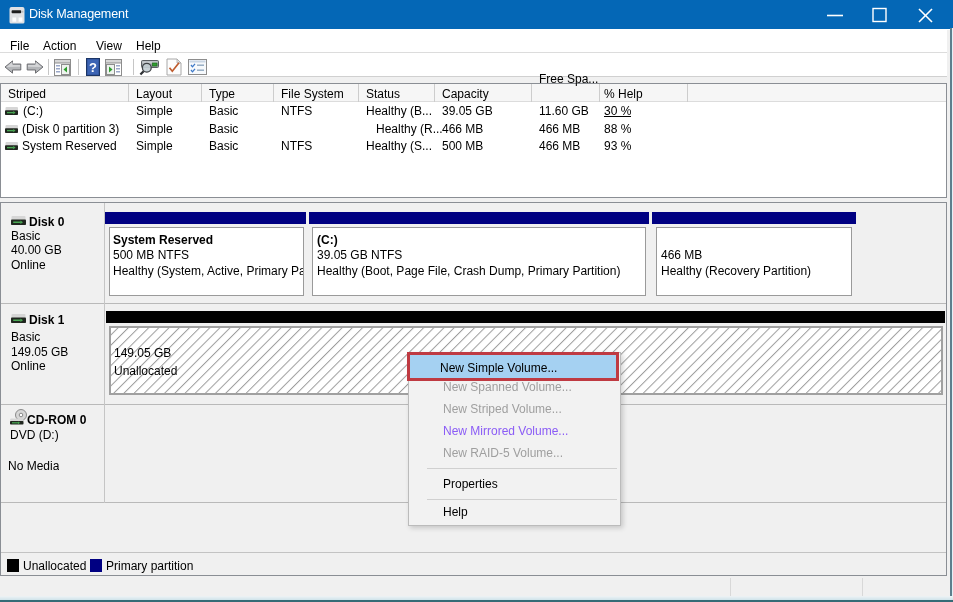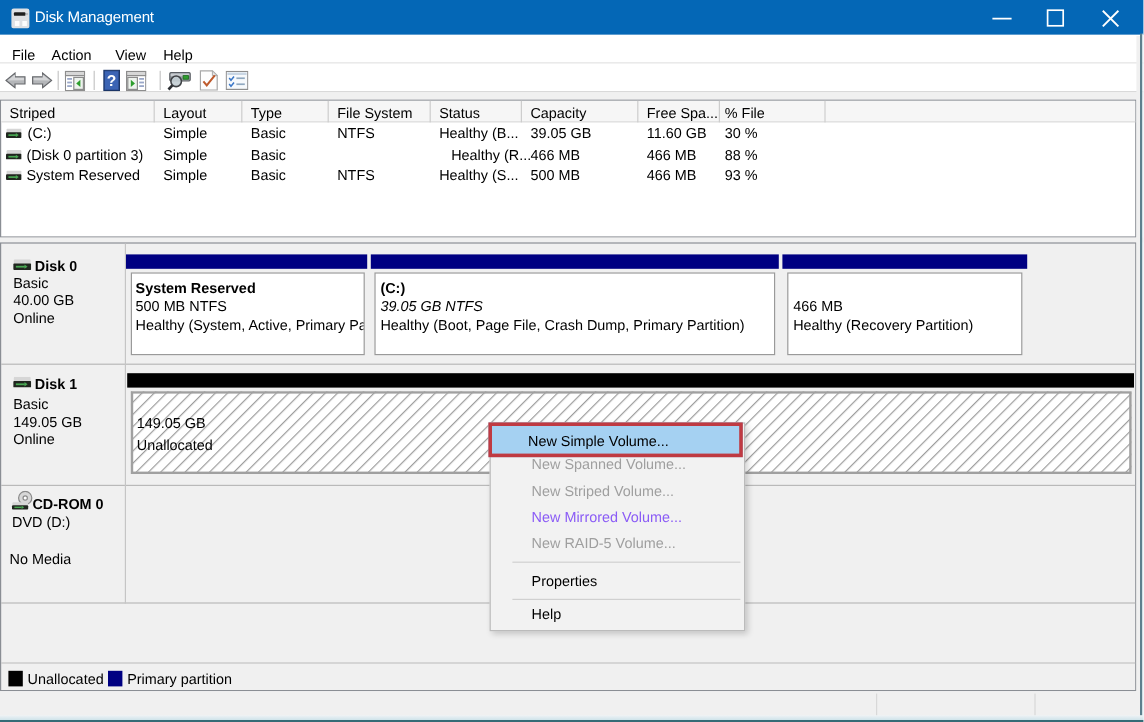--- a/index.html
+++ b/index.html
@@ -102,22 +102,22 @@
 
 <div class="abs" style="left:0;top:83px;width:947px;height:115px;background:#fff;border:1px solid #8a8e94;"></div>
 
 <div class="abs" style="left:1px;top:84px;width:945px;height:18px;background:#f6f6f6;border-bottom:1px solid #dcdcdc;"></div>
 <div class="abs nw" style="left:8px;top:87px;">Striped</div>
 <div class="abs nw" style="left:136px;top:87px;">Layout</div>
 <div class="abs nw" style="left:209px;top:87px;">Type</div>
 <div class="abs nw" style="left:281px;top:87px;">File System</div>
 <div class="abs nw" style="left:366px;top:87px;">Status</div>
 <div class="abs nw" style="left:442px;top:87px;">Capacity</div>
-<div class="abs nw" style="left:539px;top:87px;">Free Spa...</div>
-<div class="abs nw" style="left:604px;top:87px;">% File</div>
+<div class="abs nw" style="left:539px;top:72px;">Free Spa...</div>
+<div class="abs nw" style="left:604px;top:87px;">% Help</div>
 <div class="abs" style="left:128px;top:84px;width:1px;height:18px;background:#cdcdcd;"></div>
 <div class="abs" style="left:201px;top:84px;width:1px;height:18px;background:#cdcdcd;"></div>
 <div class="abs" style="left:273px;top:84px;width:1px;height:18px;background:#cdcdcd;"></div>
 <div class="abs" style="left:358px;top:84px;width:1px;height:18px;background:#cdcdcd;"></div>
 <div class="abs" style="left:434px;top:84px;width:1px;height:18px;background:#cdcdcd;"></div>
 <div class="abs" style="left:531px;top:84px;width:1px;height:18px;background:#cdcdcd;"></div>
 <div class="abs" style="left:599px;top:84px;width:1px;height:18px;background:#cdcdcd;"></div>
 <div class="abs" style="left:687px;top:84px;width:1px;height:18px;background:#cdcdcd;"></div>
 
 <svg class="abs" style="left:5px;top:107px;" width="13" height="8" viewBox="0 0 13 8">
@@ -138,21 +138,21 @@
   <rect x="2" y="4.9" width="6.5" height="1.4" fill="#49a753"></rect>
   <polygon points="8.2,3.9 10.6,5.6 8.2,7.3" fill="#49a753"></polygon>
 </svg>
 <div class="abs nw" style="left:23px;top:104px;">(C:)</div>
 <div class="abs nw" style="left:136px;top:104px;">Simple</div>
 <div class="abs nw" style="left:209px;top:104px;">Basic</div>
 <div class="abs nw" style="left:281px;top:104px;">NTFS</div>
 <div class="abs nw" style="left:366px;top:104px;">Healthy (B...</div>
 <div class="abs nw" style="left:442px;top:104px;">39.05 GB</div>
 <div class="abs nw" style="left:539px;top:104px;">11.60 GB</div>
-<div class="abs nw" style="left:604px;top:104px;">30 %</div>
+<div class="abs nw" style="left:604px;top:104px;text-decoration:underline;">30 %</div>
 
 <div class="abs nw" style="left:22px;top:122px;">(Disk 0 partition 3)</div>
 <div class="abs nw" style="left:136px;top:122px;">Simple</div>
 <div class="abs nw" style="left:209px;top:122px;">Basic</div>
 <div class="abs nw" style="left:350px;top:122px;margin-left:26px;">Healthy (R...</div>
 <div class="abs nw" style="left:442px;top:122px;">466 MB</div>
 <div class="abs nw" style="left:539px;top:122px;">466 MB</div>
 <div class="abs nw" style="left:604px;top:122px;">88 %</div>
 
 <div class="abs nw" style="left:22px;top:139px;">System Reserved</div>
@@ -183,21 +183,21 @@
 
 <div class="abs" style="left:105px;top:212px;width:201px;height:12px;background:#000082;"></div>
 <div class="abs" style="left:109px;top:227px;width:195px;height:69px;background:#fff;border:1px solid #9a9a9a;"></div>
 <div class="abs nw" style="left:113px;top:233px;width:189px;font-weight:bold;">System Reserved</div>
 <div class="abs nw" style="left:113px;top:248px;width:189px;">500 MB NTFS</div>
 <div class="abs nw" style="left:113px;top:264px;width:190px;">Healthy (System, Active, Primary Pa</div>
 
 <div class="abs" style="left:309px;top:212px;width:340px;height:12px;background:#000082;"></div>
 <div class="abs" style="left:312px;top:227px;width:334px;height:69px;background:#fff;border:1px solid #9a9a9a;"></div>
 <div class="abs nw" style="left:317px;top:233px;width:328px;font-weight:bold;">(C:)</div>
-<div class="abs nw" style="left:317px;top:248px;width:328px;font-style:italic;">39.05 GB NTFS</div>
+<div class="abs nw" style="left:317px;top:248px;width:328px;">39.05 GB NTFS</div>
 <div class="abs nw" style="left:317px;top:264px;width:328px;">Healthy (Boot, Page File, Crash Dump, Primary Partition)</div>
 
 <div class="abs" style="left:652px;top:212px;width:204px;height:12px;background:#000082;"></div>
 <div class="abs" style="left:656px;top:227px;width:196px;height:69px;background:#fff;border:1px solid #9a9a9a;"></div>
 <div class="abs nw" style="left:661px;top:248px;width:188px;">466 MB</div>
 <div class="abs nw" style="left:661px;top:264px;width:188px;">Healthy (Recovery Partition)</div>
 
 <div class="abs" style="left:1px;top:304px;width:945px;height:101px;border-bottom:1px solid #b9b9b9;"></div>
 <div class="abs" style="left:104px;top:304px;width:1px;height:101px;background:#c5c5c5;"></div>
 <svg class="abs" style="left:11px;top:314px;" width="15" height="9" viewBox="0 0 15 9">

